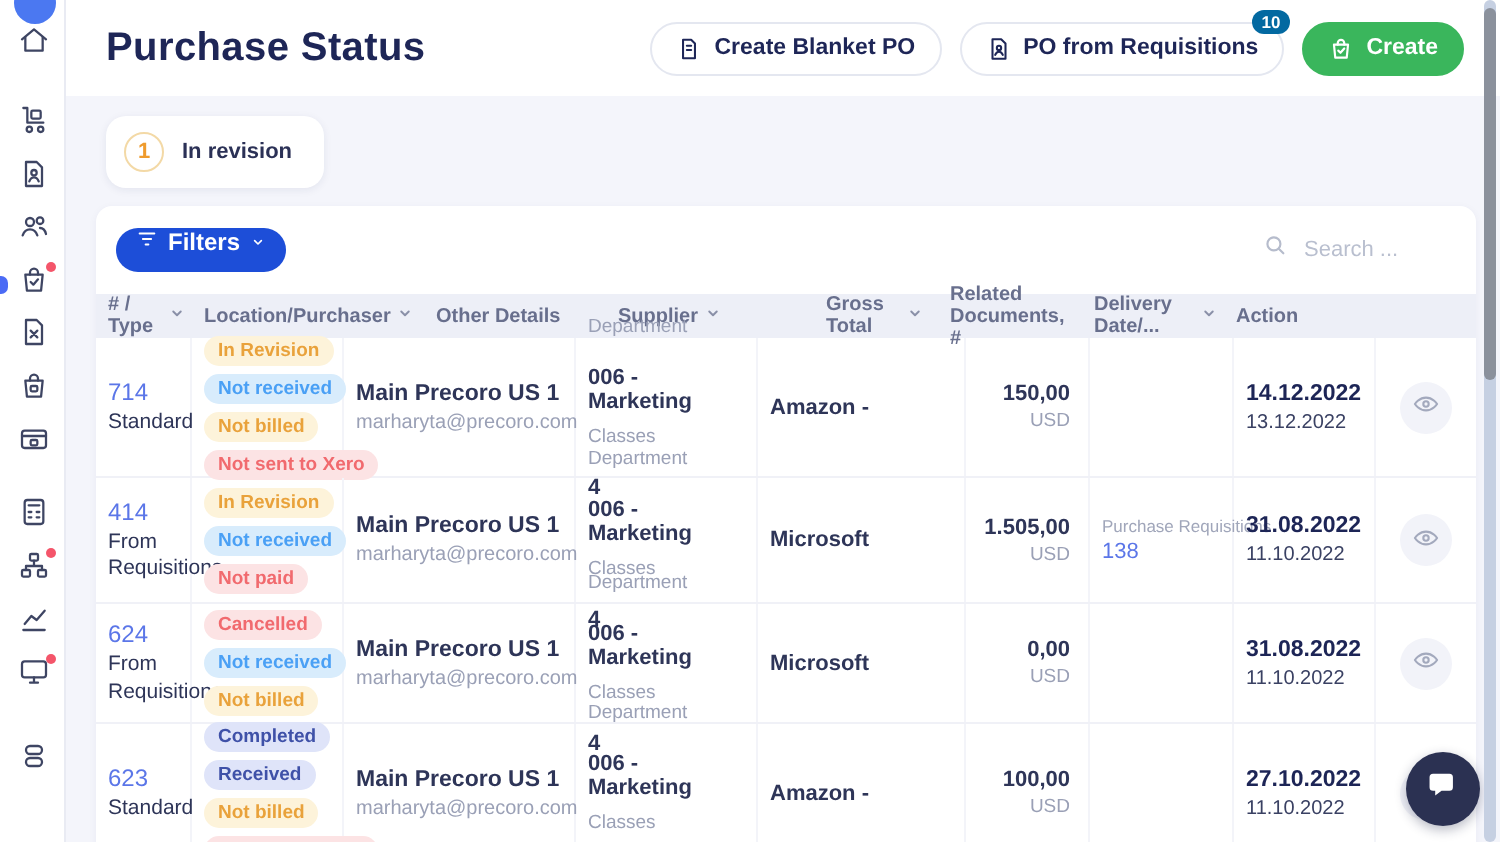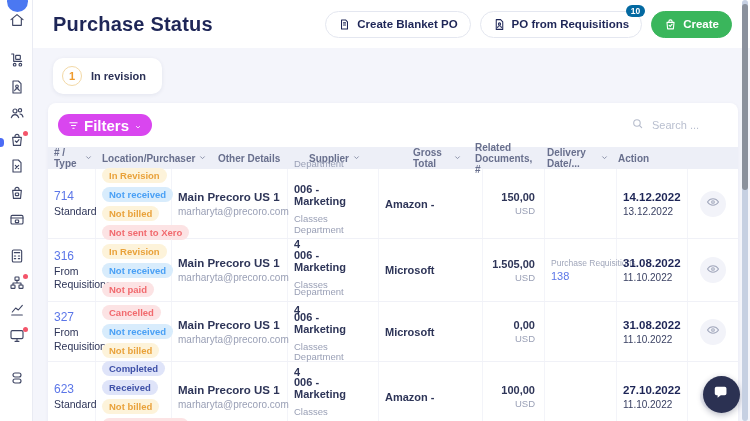--- a/index.html
+++ b/index.html
@@ -26,21 +26,21 @@
 
   
   .content { position:absolute; left:33px; top:48px; right:0; bottom:0; overflow:hidden; }
   .summary-tabs { position:absolute; left:20px; top:10px; display:flex; gap:8px; }
   .summary-tab { background:#fff; border-radius:10px; box-shadow:0 1px 4px rgba(30,40,90,.08); display:flex; align-items:center; gap:9px; padding:8px 16px 8px 9px; cursor:pointer; }
   .count-circle { width:20px; height:20px; border-radius:50%; border:1px solid #f3d9a6; color:#ef9b2d; font-size:11px; font-weight:bold; display:flex; align-items:center; justify-content:center; }
   .summary-label { font-size:11px; font-weight:bold; color:#2b3156; }
 
   .card { position:absolute; left:15px; top:55px; width:690px; height:340px; background:#fff; border-radius:8px; box-shadow:0 1px 4px rgba(30,40,90,.05); overflow:hidden; }
   .toolbar { height:44px; display:flex; align-items:center; padding:0 8px 0 10px; }
-  .filters-btn { display:flex; align-items:center; gap:5px; background:#d946ef; color:#fff; border:none; height:22px; border-radius:12px; padding:0 10px; font-size:15px; font-weight:bold; font-family:inherit; cursor:pointer; }
+  .filters-btn { display:flex; align-items:flex-start; gap:5px; background:#1d4ed8; color:#fff; border:none; height:22px; border-radius:12px; padding:0 10px; font-size:12px; font-weight:bold; font-family:inherit; cursor:pointer; }
   .filters-btn svg { width:11px; height:11px; }
   .search-box { margin-left:auto; display:flex; align-items:center; gap:6px; color:#b6bccc; padding:5px 8px; }
   .search-box svg { width:13px; height:13px; }
   .search-input { border:none; outline:none; width:72px; font-size:11px; font-family:inherit; color:#3a4163; background:transparent; }
   .search-input::placeholder { color:#b9bfcf; }
 
   
   .thead { display:flex; background:#edeff7; height:22px; align-items:center; font-size:10px; font-weight:bold; color:#686f8d; }
   .th { display:flex; align-items:center; gap:3px; padding:0 3px 0 6px; height:100%; }
   .th svg { width:9px; height:9px; color:#8a90a8; flex:none; }
@@ -328,21 +328,21 @@
       <button class="eye-btn">
               <span class="icon"><svg viewBox="0 0 24 24" fill="none" stroke="currentColor" stroke-width="1.8" stroke-linecap="round" stroke-linejoin="round">
                   <path d="M2.5 12S6 6.5 12 6.5 21.5 12 21.5 12 18 17.5 12 17.5 2.5 12 2.5 12z"></path>
                   <circle cx="12" cy="12" r="2.3"></circle>
                 </svg></span>
             </button>
     </div>
         </div>
         <div class="trow r1">
     <div class="td w0">
-      <a class="po-link">316</a>
+      <a class="po-link">414</a>
       <div class="po-type">From Requisitions</div>
     </div>
     <div class="td w1">
       <span class="badge" data-kind="warning">In Revision</span>
             <span class="badge" data-kind="info">Not received</span>
             <span class="badge" data-kind="danger">Not paid</span>
     </div>
     <div class="td w2">
       <span class="loc-name">Main Precoro US 1</span>
       <span class="loc-email">marharyta@precoro.com</span>
@@ -376,21 +376,21 @@
       <button class="eye-btn">
               <span class="icon"><svg viewBox="0 0 24 24" fill="none" stroke="currentColor" stroke-width="1.8" stroke-linecap="round" stroke-linejoin="round">
                   <path d="M2.5 12S6 6.5 12 6.5 21.5 12 21.5 12 18 17.5 12 17.5 2.5 12 2.5 12z"></path>
                   <circle cx="12" cy="12" r="2.3"></circle>
                 </svg></span>
             </button>
     </div>
         </div>
         <div class="trow r2">
     <div class="td w0">
-      <a class="po-link">327</a>
+      <a class="po-link">624</a>
       <div class="po-type">From Requisitions</div>
     </div>
     <div class="td w1">
       <span class="badge" data-kind="danger">Cancelled</span>
             <span class="badge" data-kind="info">Not received</span>
             <span class="badge" data-kind="warning">Not billed</span>
     </div>
     <div class="td w2">
       <span class="loc-name">Main Precoro US 1</span>
       <span class="loc-email">marharyta@precoro.com</span>

